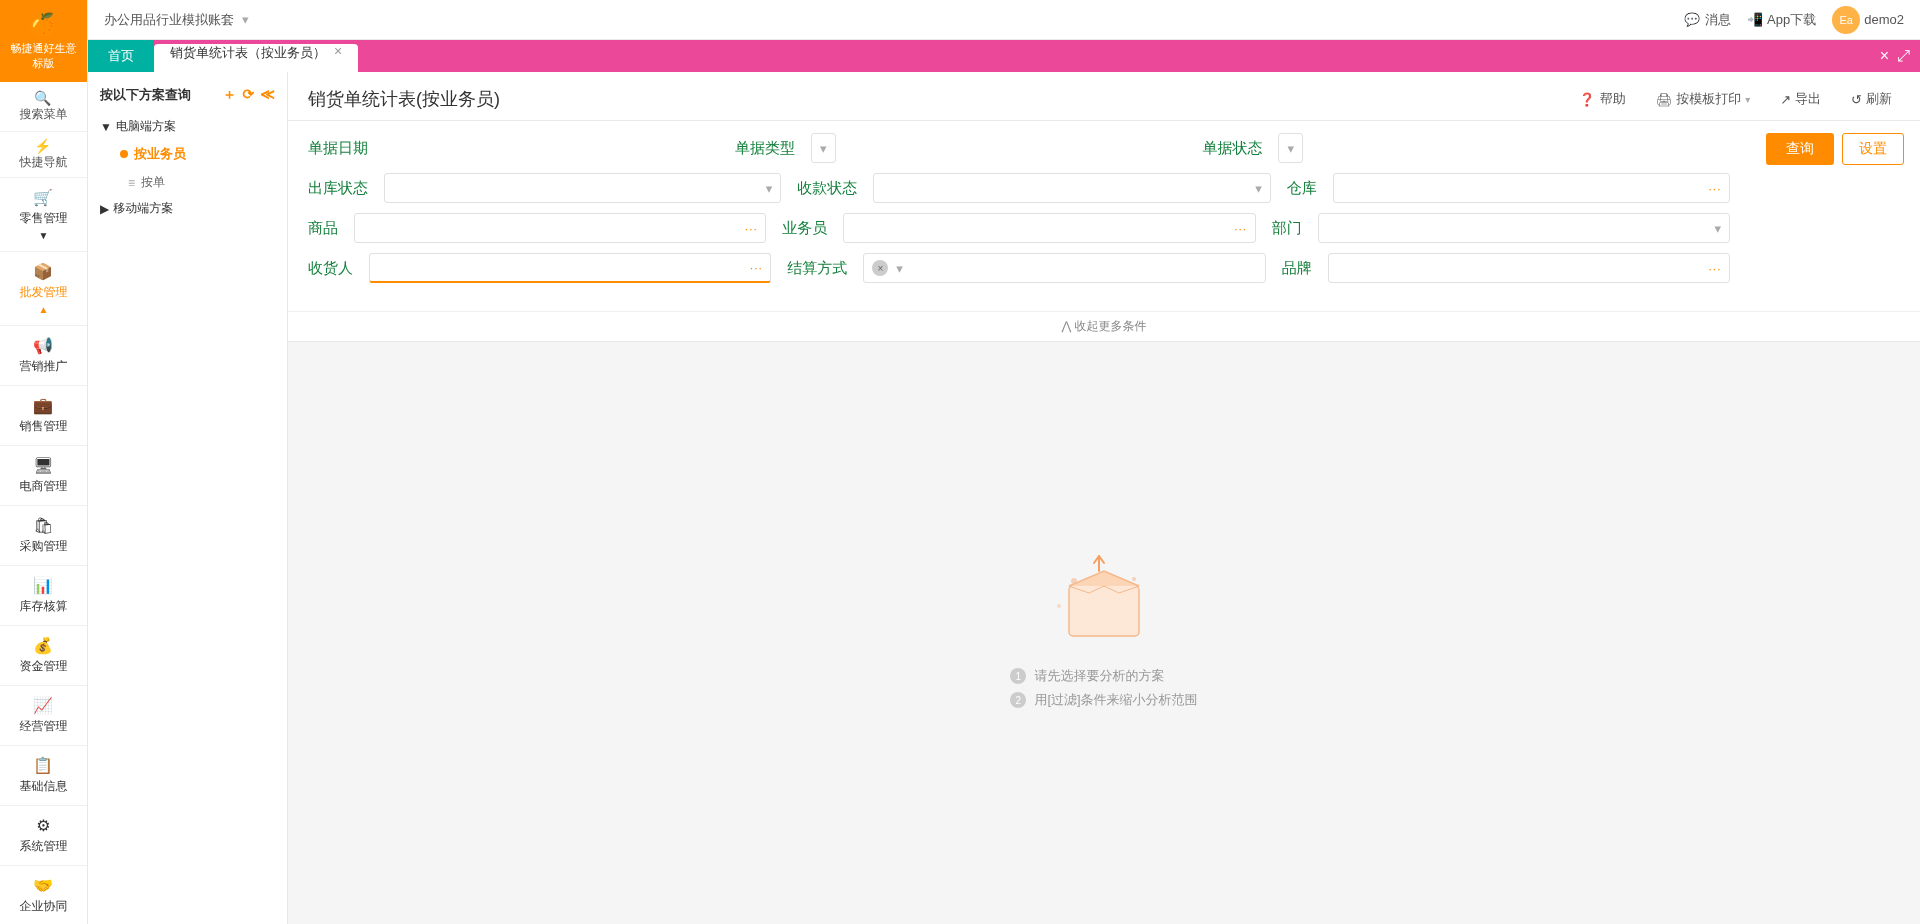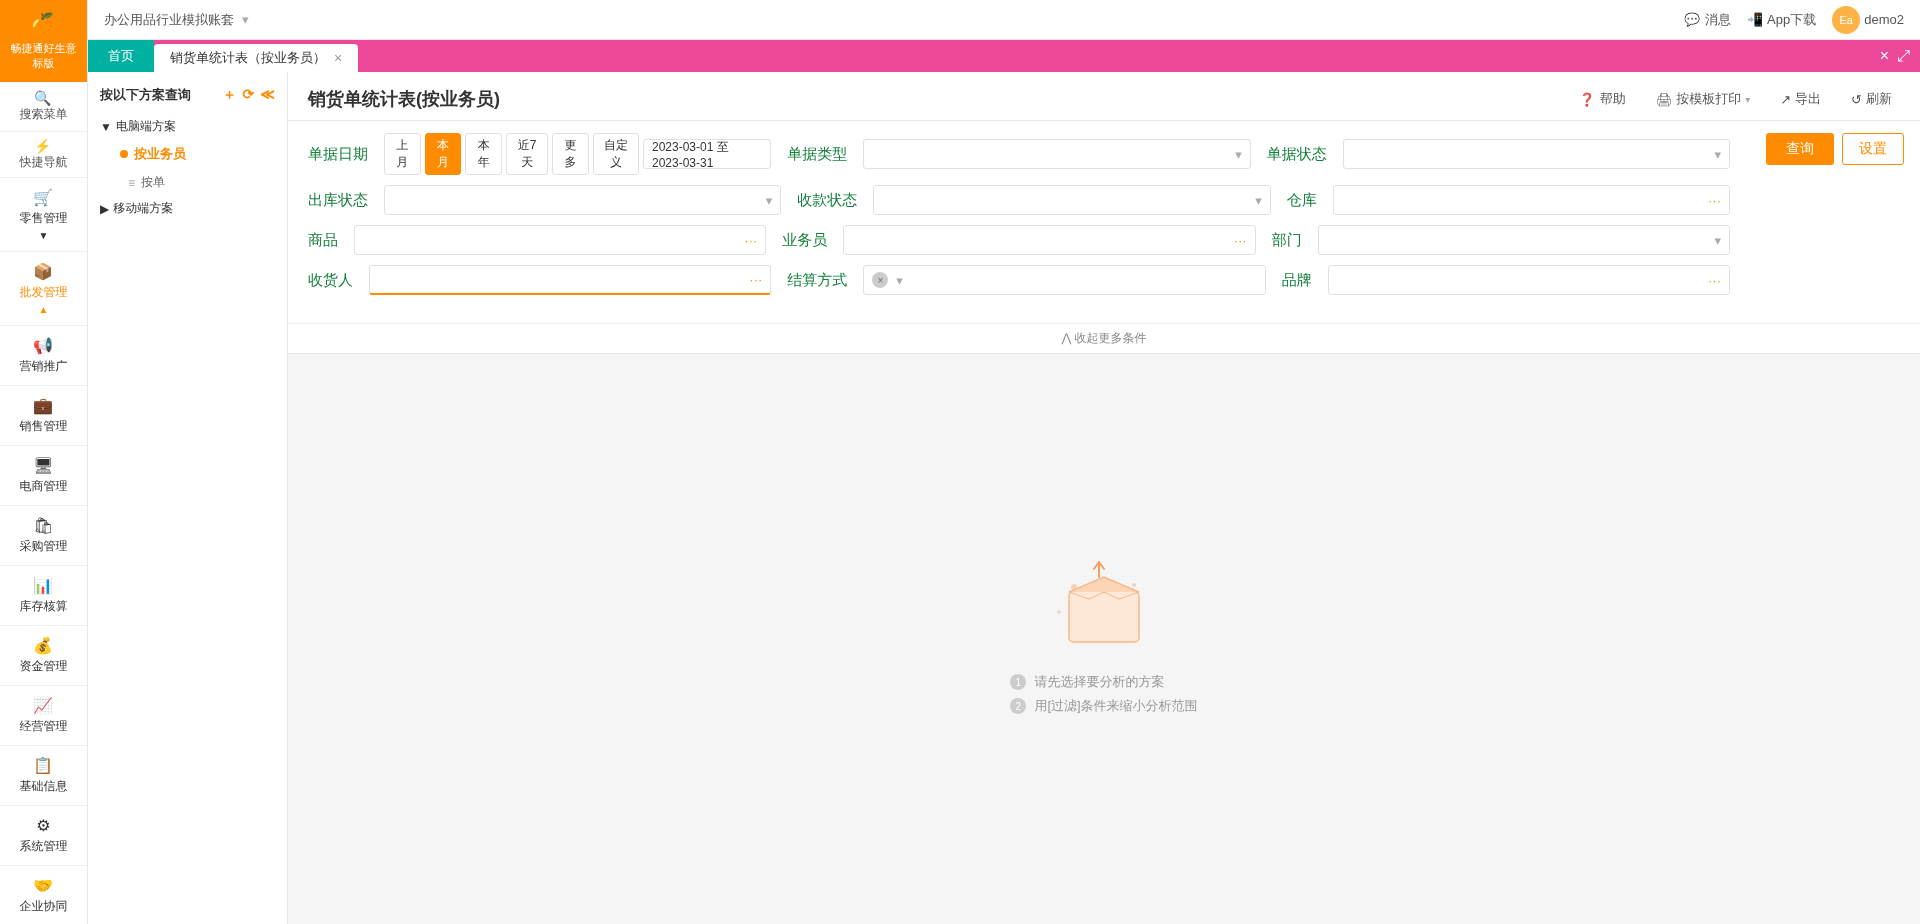--- a/index.html
+++ b/index.html
@@ -127,21 +127,20 @@
       cursor: pointer;
       display: flex;
       align-items: center;
       background: #00b0a0;
     }
     .tab-active {
       background: #fff;
       color: #333;
       padding: 0 16px;
       display: flex;
-      align-items: center;
       gap: 8px;
       font-size: 13px;
       cursor: pointer;
       border-radius: 4px 4px 0 0;
       margin-top: 4px;
     }
     .tab-close-btn {
       color: #999;
       font-size: 14px;
       cursor: pointer;
@@ -240,21 +239,21 @@
     .page-header {
       background: #fff;
       padding: 14px 20px 8px;
       display: flex;
       align-items: center;
       justify-content: space-between;
       border-bottom: 1px solid #e8e8e8;
     }
     .page-title {
       font-size: 18px;
-      font-weight: bold;
+      font-weight: normal;
       color: #333;
     }
     .page-actions {
       display: flex;
       align-items: center;
       gap: 14px;
     }
     .page-actions .action-btn {
       display: flex;
       align-items: center;
@@ -574,31 +573,20 @@
           </button>
         </div>
       </div>
 
       <div class="filter-section">
         <div style="display:flex;align-items:flex-start;">
           <div class="filter-inner" style="flex:1;">
 
             <div class="fr">
               <span class="fl">单据日期</span>
-              <div style="display:flex;align-items:center;gap:4px;">
-                <button class="date-btn">上月</button>
-                <button class="date-btn active">本月</button>
-                <button class="date-btn">本年</button>
-                <button class="date-btn">近7天</button>
-                <button class="date-btn">更多</button>
-                <button class="date-btn">自定义</button>
-                <div class="date-range">
-                  <span>2023-03-01 至 2023-03-31</span>
-                </div>
-              </div>
 
               <span class="fl">单据类型</span>
               <div class="fv">
                 <span class="end" style="color:#aaa;margin-left:auto;">▾</span>
               </div>
 
               <span class="fl">单据状态</span>
               <div class="fv">
                 <span class="end" style="color:#aaa;margin-left:auto;">▾</span>
               </div>

